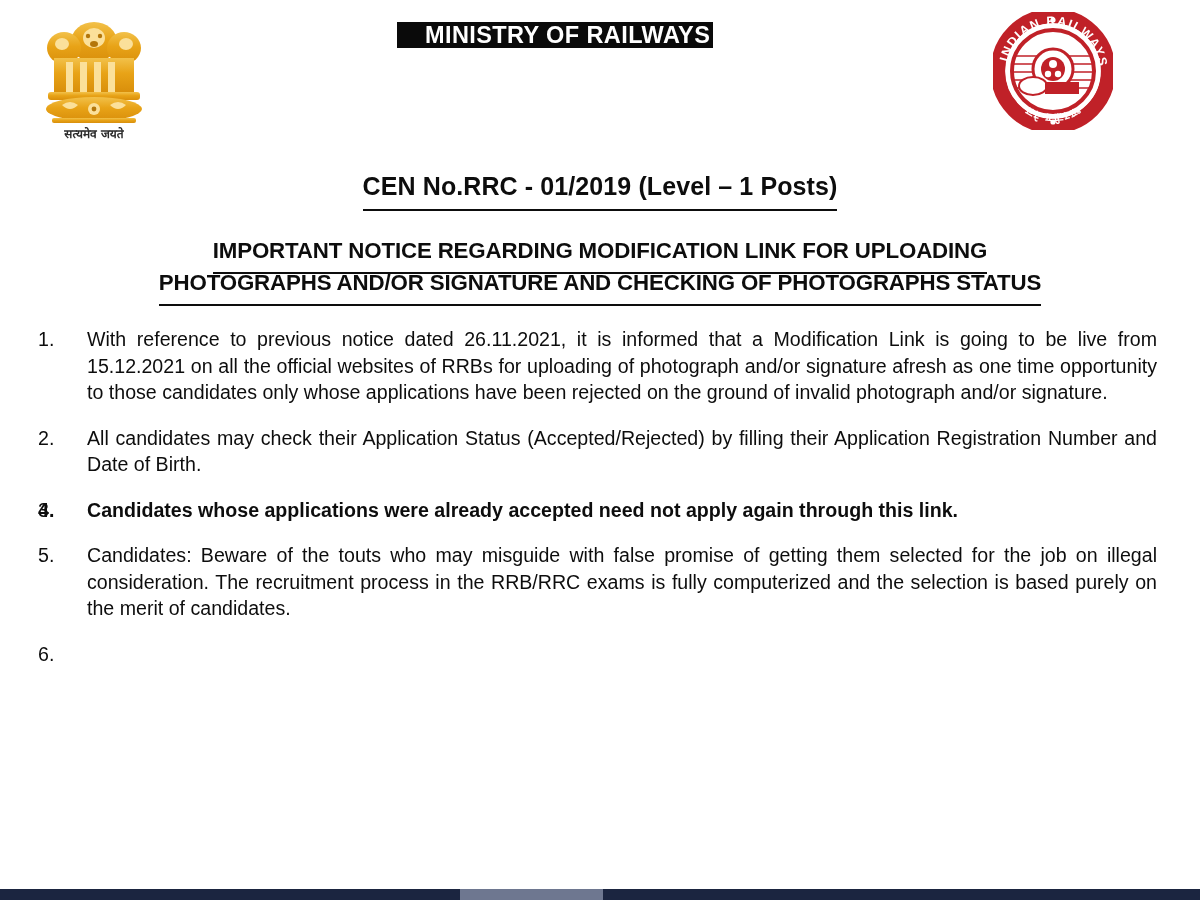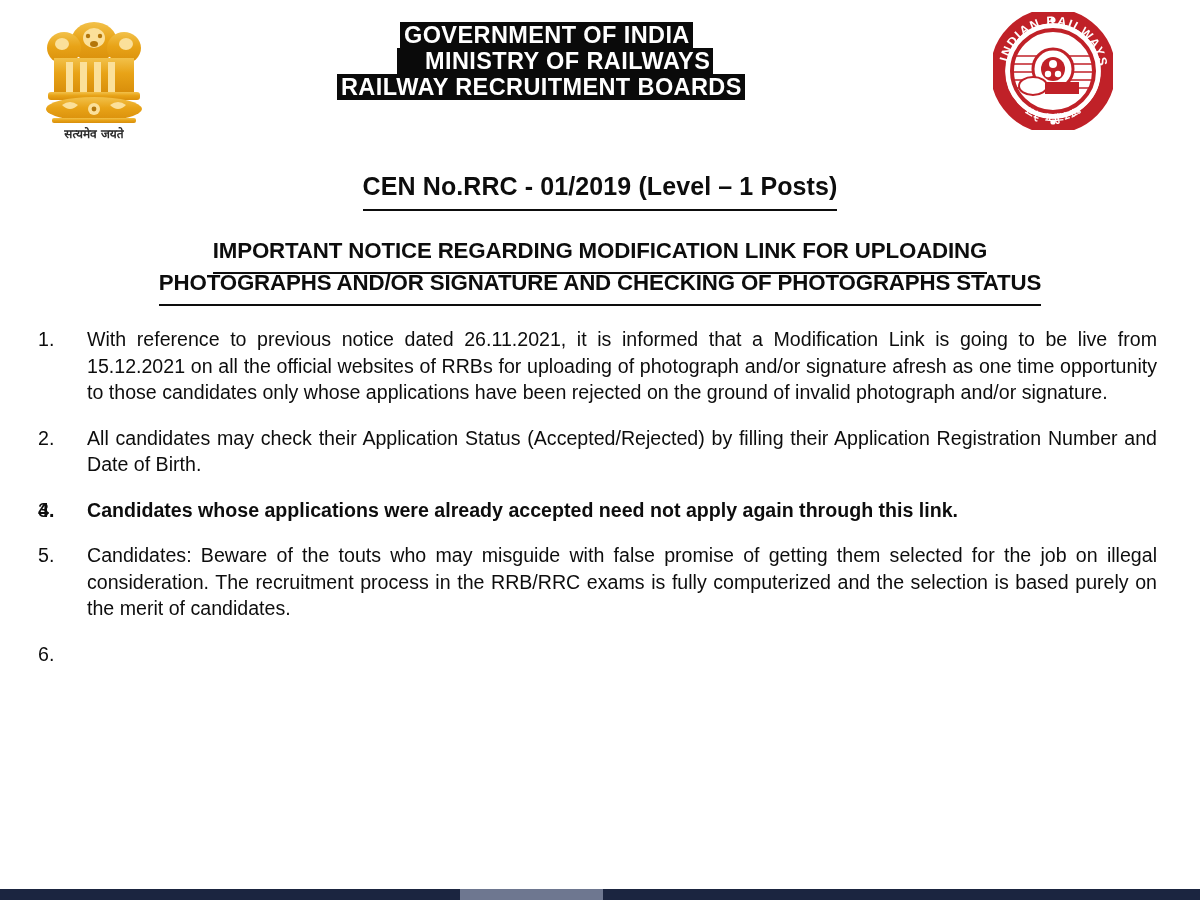--- a/index.html
+++ b/index.html
@@ -220,23 +220,21 @@
         <circle cx="60" cy="57" r="12" fill="#c02128"></circle>
         <circle cx="60" cy="52" r="4" fill="#ffffff"></circle>
         <circle cx="55" cy="62" r="3.2" fill="#ffffff"></circle>
         <circle cx="65" cy="62" r="3.2" fill="#ffffff"></circle>
         <ellipse cx="40" cy="74" rx="14" ry="9" fill="#ffffff" stroke="#c02128" stroke-width="2"></ellipse>
         <rect x="52" y="70" width="34" height="12" fill="#c02128"></rect>
       </svg>
     </div>
 
     <div class="gov-lines">
-      <span class="gov-line l1">GOVERNMENT OF INDIA</span>
       <span class="gov-line l2">MINISTRY OF RAILWAYS</span>
-      <span class="gov-line l3">RAILWAY RECRUITMENT BOARDS</span>
     </div>
   </div>
 
   <div class="cen-title">
     <span>CEN No.RRC - 01/2019 (Level – 1 Posts)</span>
   </div>
 
   <div class="notice-heading">
     <u>IMPORTANT NOTICE REGARDING MODIFICATION LINK FOR UPLOADING</u><br>
     <u>PHOTOGRAPHS AND/OR SIGNATURE AND CHECKING OF PHOTOGRAPHS STATUS</u>

